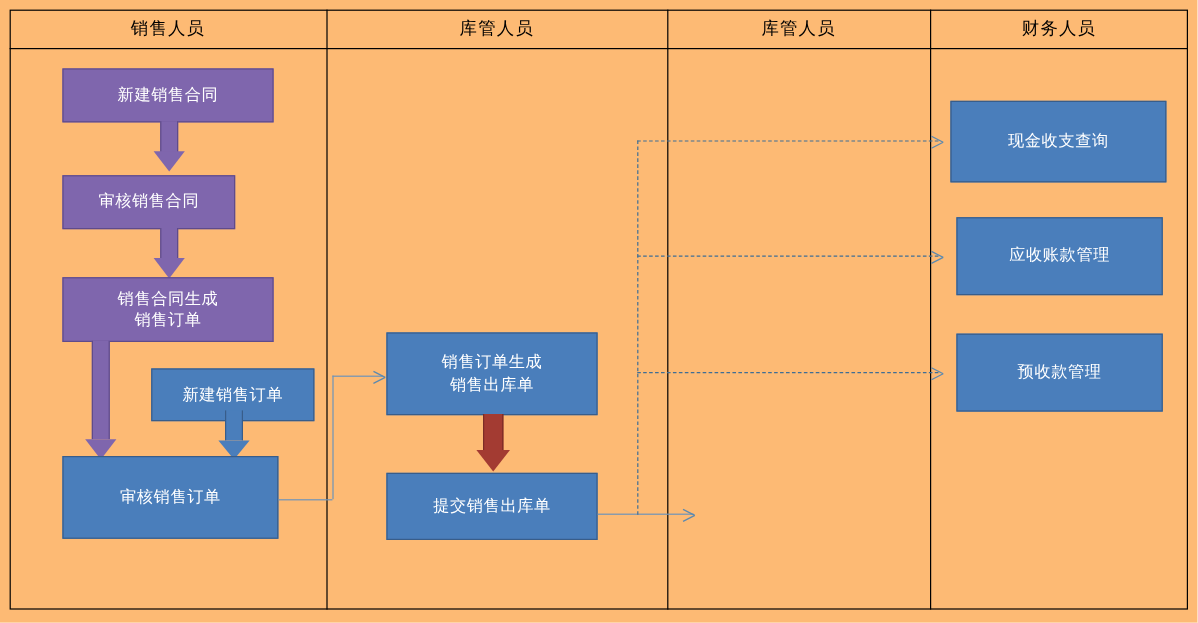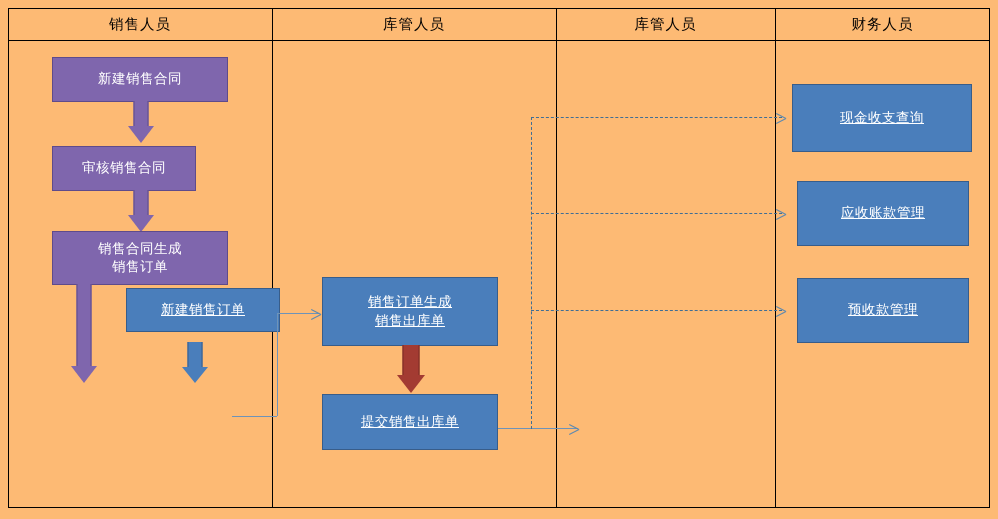--- a/index.html
+++ b/index.html
@@ -13,21 +13,21 @@
   .lane-headsep{position:absolute;left:8px;top:40px;width:982px;height:0;
                 border-top:1.5px solid #000000;}
   .lane-header{position:absolute;top:8px;height:32px;line-height:32px;text-align:center;
                font-size:14.5px;color:#000000;letter-spacing:1px;}
 
   
   .node{position:absolute;box-sizing:border-box;display:flex;align-items:center;
         justify-content:center;text-align:center;color:#ffffff;font-size:13.5px;
         line-height:1.35;letter-spacing:.5px;}
   .node.purple{background:#7F66AD;border:1.5px solid #5F4B8B;}
-  .node.blue{background:#4A7EBB;border:1.5px solid #385D8A;text-decoration:underline;}
+  .node.blue{background:#4A7EBB;border:1.5px solid #385D8A;}
 
   
   .blockarrow{position:absolute;}
   .blockarrow .shaft{position:absolute;left:50%;transform:translateX(-50%);top:0;}
   .blockarrow .head{position:absolute;left:50%;transform:translateX(-50%);bottom:0;
                     width:0;height:0;}
   .ba-purple .shaft{background:#7F66AD;border-left:1.5px solid #5F4B8B;border-right:1.5px solid #5F4B8B;}
   .ba-purple .head{border-left:13px solid transparent;border-right:13px solid transparent;}
   .ba-blue .shaft{background:#4A7EBB;border-left:1.5px solid #385D8A;border-right:1.5px solid #385D8A;}
   .ba-blue .head{border-left:13px solid transparent;border-right:13px solid transparent;}
@@ -82,29 +82,32 @@
   <div class="node purple" style="left:52px;top:231px;width:176px;height:54px;flex-direction:column;">
     <span>销售合同生成</span>
     <span>销售订单</span>
   </div>
 
   <div class="blockarrow ba-purple" style="left:71px;top:284px;width:26px;height:99px;">
     <div class="shaft" style="width:13px;height:82px;"></div>
     <div class="head" style="border-top:17px solid #7F66AD;"></div>
   </div>
 
-  <div class="node blue" style="left:126px;top:288px;width:154px;height:44px;">
+  <div class="node blue" style="left:126px;top:307px;width:136px;height:44px;">
     <span>新建销售订单</span>
   </div>
 
   <div class="blockarrow ba-blue" style="left:182px;top:342px;width:26px;height:41px;">
     <div class="shaft" style="width:13px;height:25px;"></div>
     <div class="head" style="border-top:16px solid #4A7EBB;"></div>
   </div>
 
+  <div class="node blue" style="left:52px;top:380px;width:180px;height:69px;">
+    <span>审核销售订单</span>
+  </div>
 
   <div class="lineh" style="left:232px;top:416px;width:45px;"></div>
   <div class="linev" style="left:277px;top:313px;height:103px;"></div>
   <div class="lineh" style="left:277px;top:313px;width:42px;"></div>
   <div class="arrowtip" style="left:310px;top:308px;"></div>
 
   <div class="node blue" style="left:322px;top:277px;width:176px;height:69px;flex-direction:column;">
     <span>销售订单生成</span>
     <span>销售出库单</span>
   </div>

